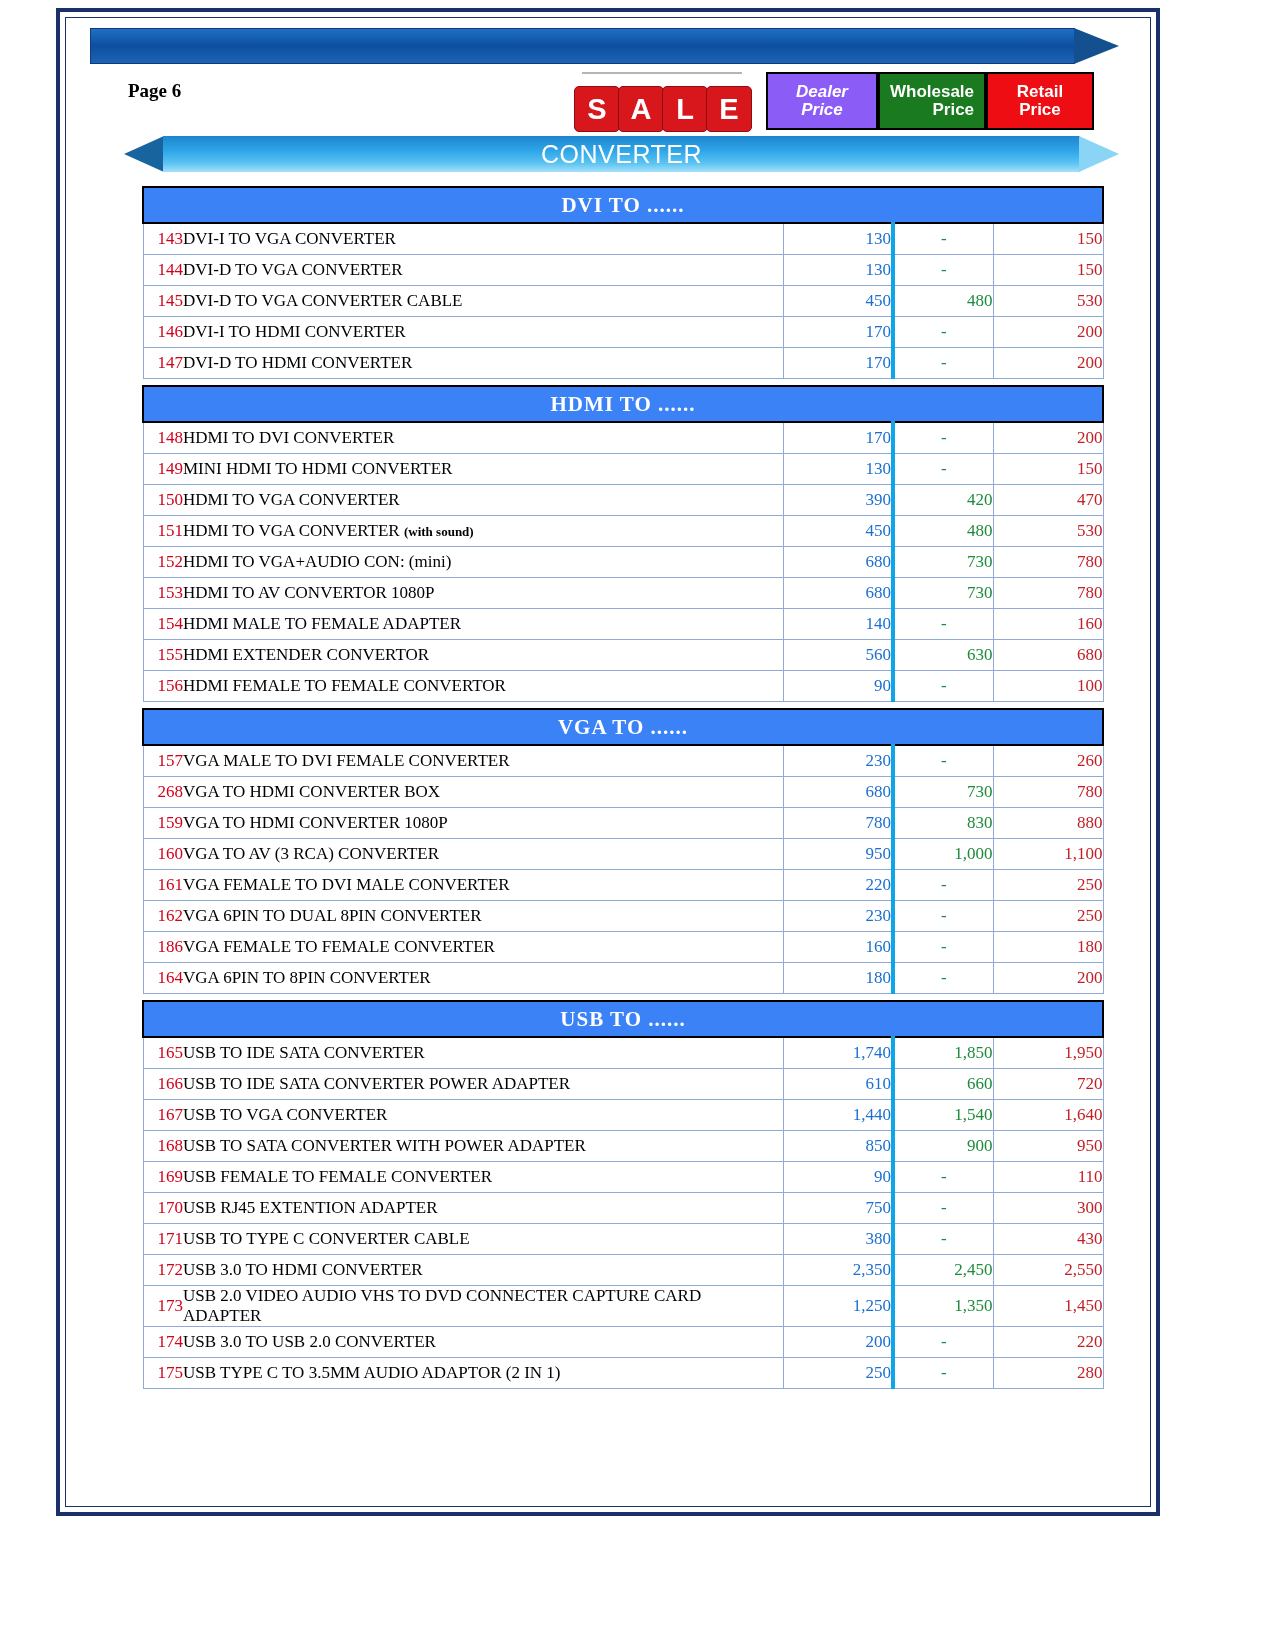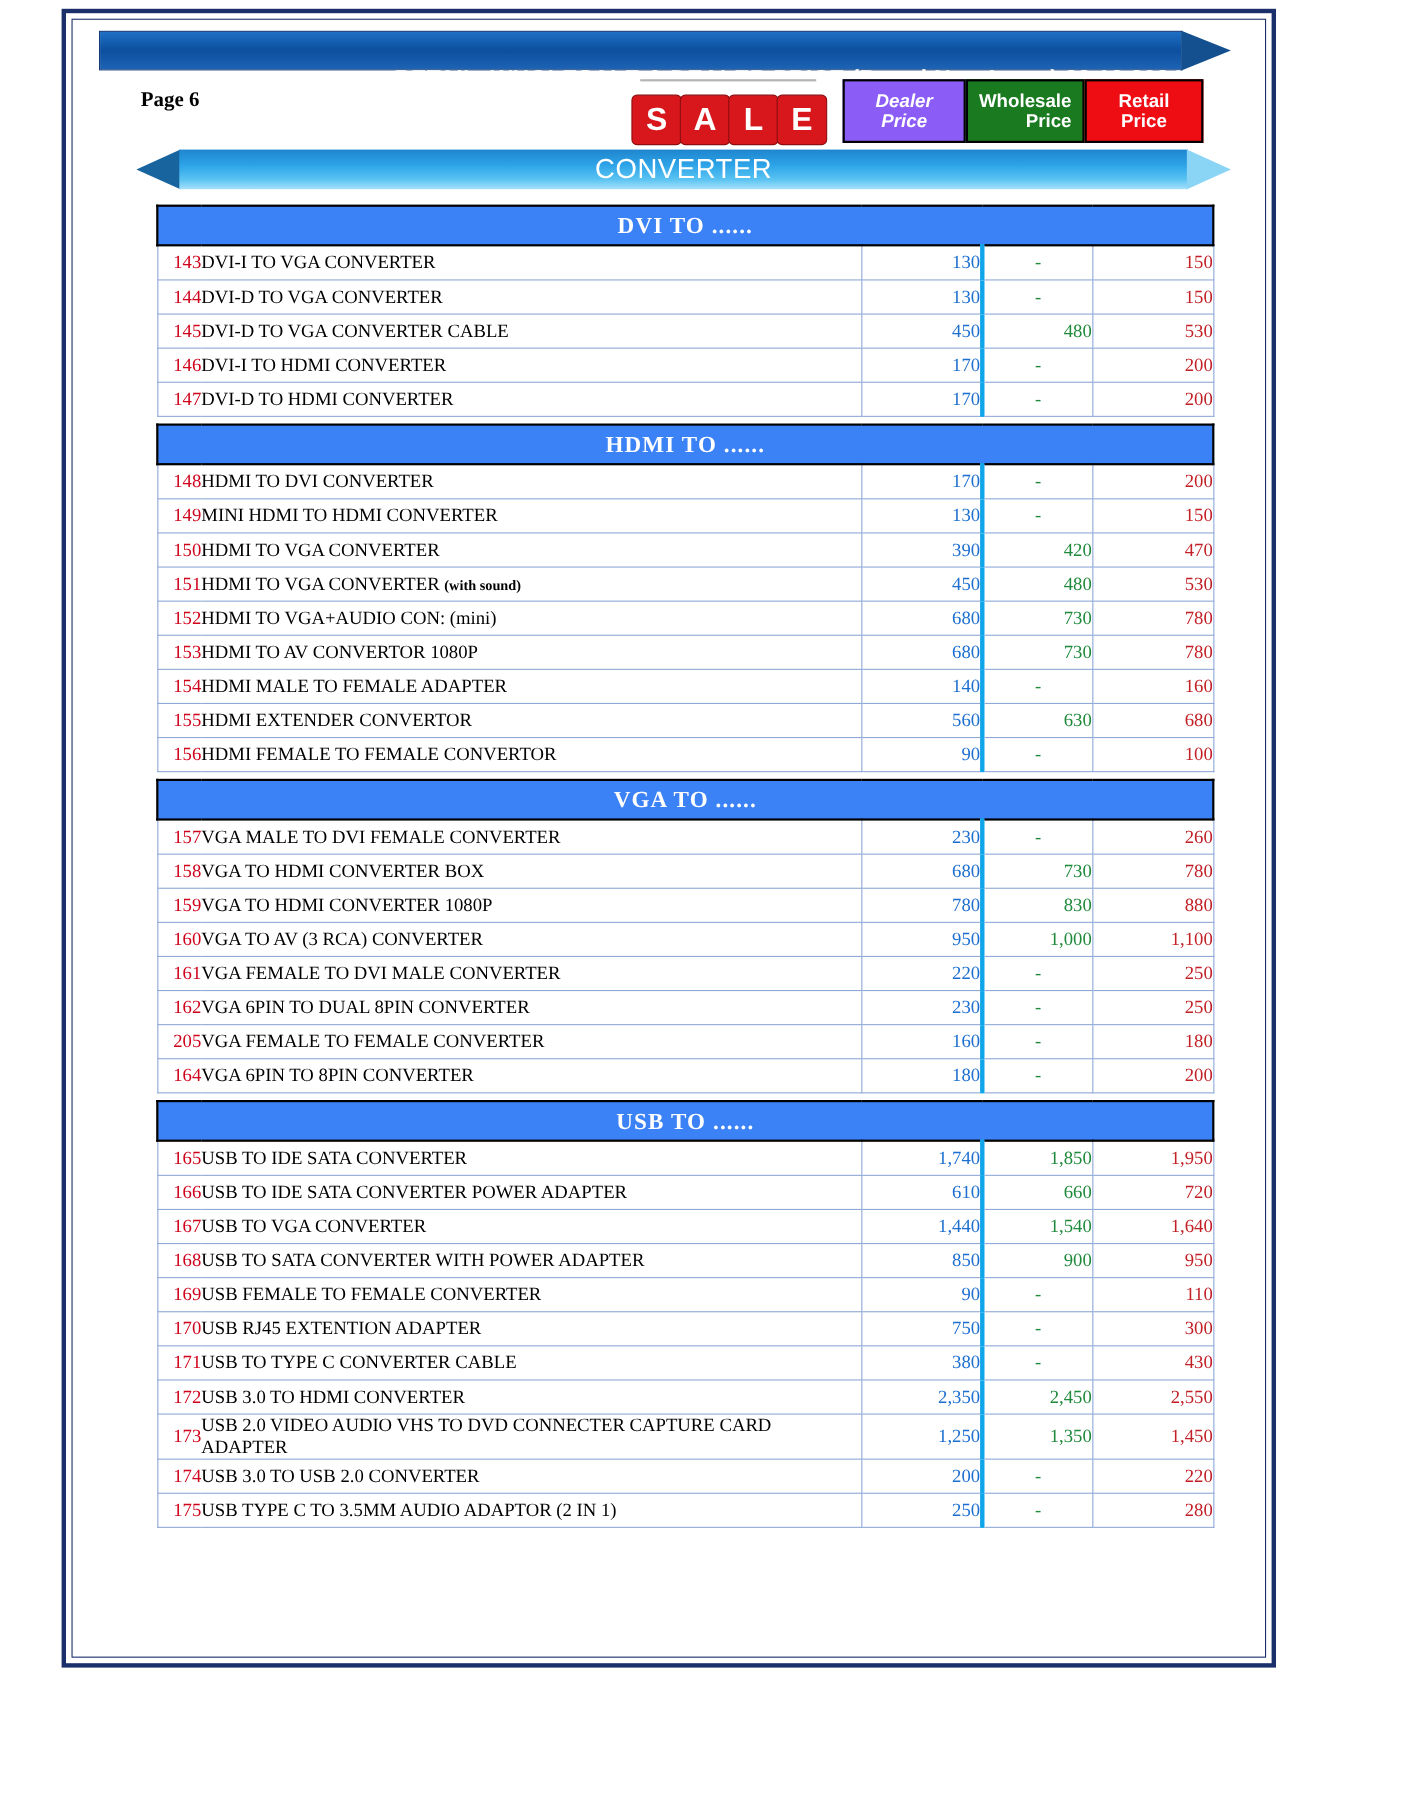--- a/index.html
+++ b/index.html
@@ -447,21 +447,21 @@
               <td colspan="5">VGA   TO  ......</td>
             </tr>
             <tr class="item">
               <td class="num">157</td>
               <td class="desc">VGA MALE TO DVI FEMALE CONVERTER</td>
               <td class="price dealer">230</td>
               <td class="price whole dash">-</td>
               <td class="price retail">260</td>
             </tr>
             <tr class="item">
-              <td class="num">158</td>
+              <td class="num">268</td>
               <td class="desc">VGA TO HDMI CONVERTER BOX</td>
               <td class="price dealer">680</td>
               <td class="price whole">730</td>
               <td class="price retail">780</td>
             </tr>
             <tr class="item">
               <td class="num">159</td>
               <td class="desc">VGA TO HDMI CONVERTER 1080P</td>
               <td class="price dealer">780</td>
               <td class="price whole">830</td>
@@ -482,21 +482,21 @@
               <td class="price retail">250</td>
             </tr>
             <tr class="item">
               <td class="num">162</td>
               <td class="desc">VGA 6PIN TO DUAL 8PIN CONVERTER</td>
               <td class="price dealer">230</td>
               <td class="price whole dash">-</td>
               <td class="price retail">250</td>
             </tr>
             <tr class="item">
-              <td class="num">205</td>
+              <td class="num">186</td>
               <td class="desc">VGA FEMALE TO FEMALE CONVERTER</td>
               <td class="price dealer">160</td>
               <td class="price whole dash">-</td>
               <td class="price retail">180</td>
             </tr>
             <tr class="item">
               <td class="num">164</td>
               <td class="desc">VGA 6PIN TO 8PIN CONVERTER</td>
               <td class="price dealer">180</td>
               <td class="price whole dash">-</td>

